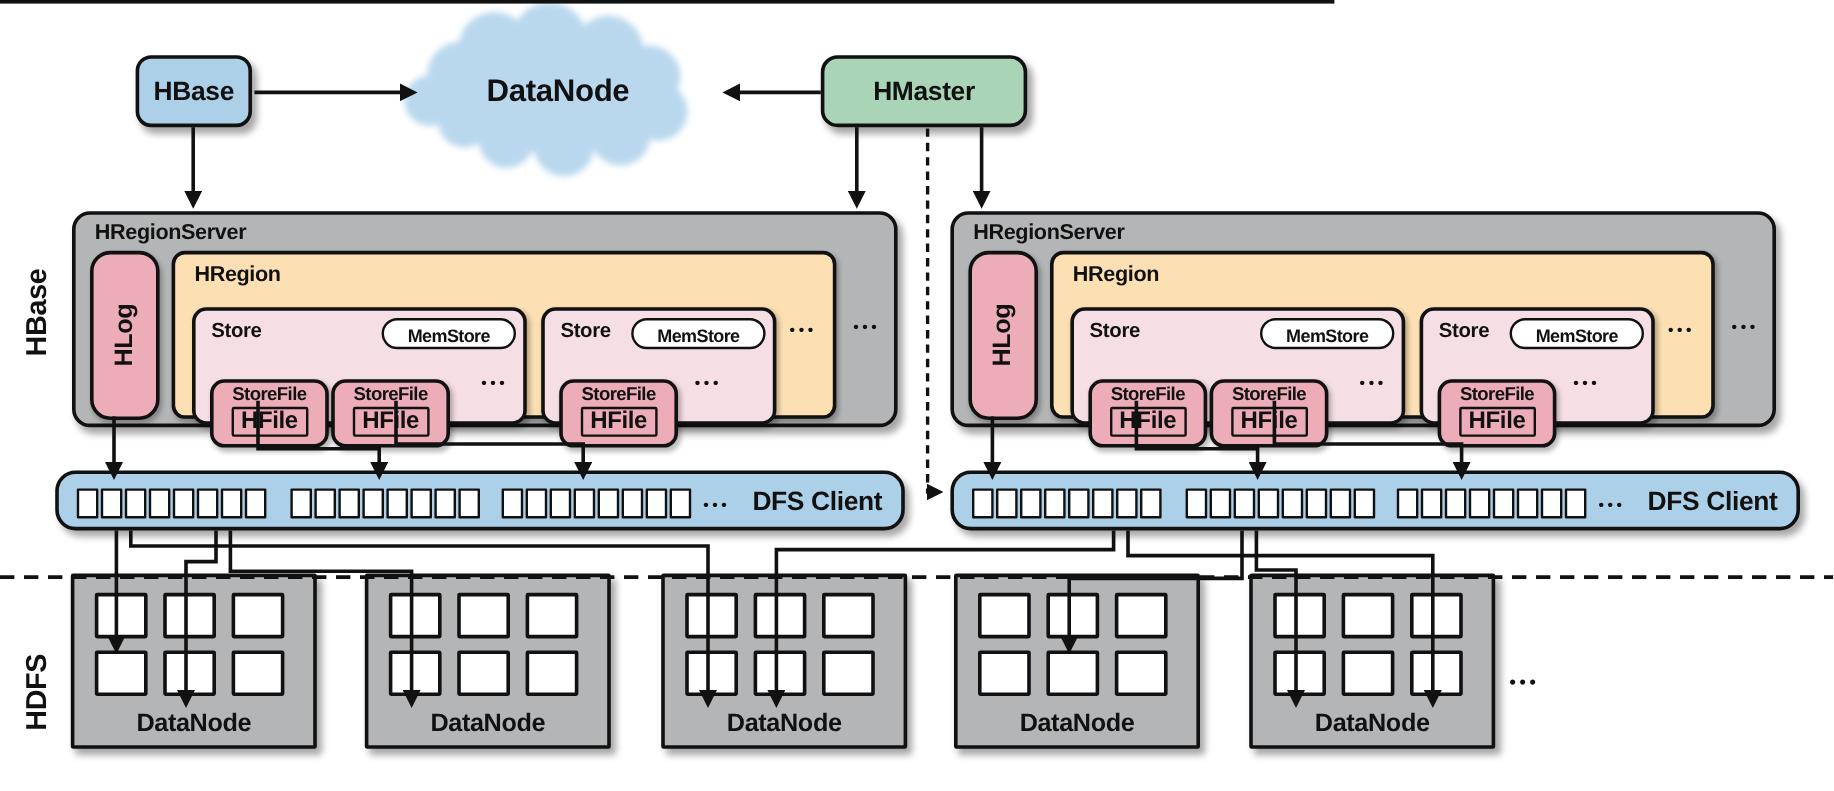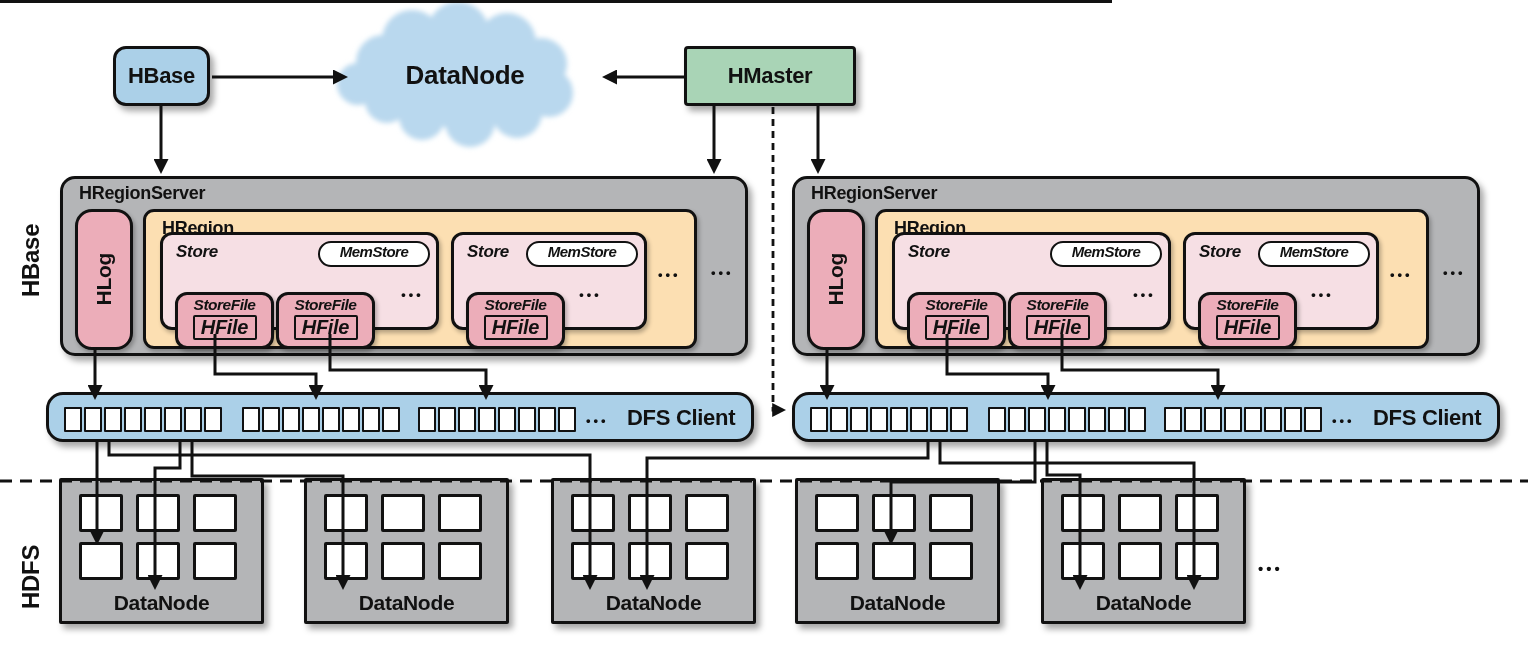--- a/index.html
+++ b/index.html
@@ -13,45 +13,45 @@
   #box-layer{position:absolute;left:0;top:0;width:1528px;height:659px;z-index:10;}
   #line-layer{z-index:30;pointer-events:none;}
   .topline{position:absolute;left:0;top:0;width:1112px;height:3px;background:var(--ink);z-index:20;}
 
   .box{position:absolute;box-sizing:border-box;border:3px solid var(--ink);}
   .shadow{box-shadow:4px 5px 6px rgba(0,0,0,0.35);}
   .shadow-sm{box-shadow:2px 3px 4px rgba(0,0,0,0.28);}
 
   .client{left:113px;top:46px;width:97px;height:60px;background:var(--blue);border-radius:13px;
           display:flex;align-items:center;justify-content:center;font-size:22px;font-weight:bold;}
-  .hmaster{left:684px;top:46px;width:172px;height:60px;background:var(--green);border-radius:4px;
+  .hmaster{left:684px;top:46px;width:172px;height:60px;background:var(--green);border-radius:14px;
           display:flex;align-items:center;justify-content:center;font-size:22px;font-weight:bold;}
   .zk-text{position:absolute;left:375px;top:60px;width:180px;text-align:center;
           font-size:26px;font-weight:bold;z-index:12;}
 
   .vlabel{position:absolute;display:flex;align-items:center;justify-content:center;
           writing-mode:vertical-rl;transform:rotate(180deg);
           font-weight:bold;font-size:24px;}
   .hbase-label{left:8px;top:215px;width:46px;height:90px;}
   .hdfs-label{left:8px;top:532px;width:46px;height:90px;}
 
   .hrs{top:176px;width:688px;height:180px;background:var(--gray);border-radius:15px;}
   .boxtitle{position:absolute;left:16px;top:4px;font-size:18px;font-weight:bold;}
   .hlog{position:absolute;left:12px;top:30px;width:58px;height:141px;background:var(--pink);
         border-radius:17px;border:3px solid var(--ink);box-sizing:border-box;
         display:flex;align-items:center;justify-content:center;}
   .hlog .vtext{writing-mode:vertical-rl;transform:rotate(180deg);font-size:21px;font-weight:bold;}
   .hregion{position:absolute;left:80px;top:30px;width:554px;height:140px;background:var(--orange);
         border-radius:11px;border:3px solid var(--ink);box-sizing:border-box;}
-  .store{position:absolute;top:20px;height:98px;background:var(--storepink);
-        border-radius:12px;border:3px solid var(--ink);box-sizing:border-box;font-style:italic;}
+  .store{position:absolute;top:44px;height:98px;background:var(--storepink);
+        border-radius:12px;border:3px solid var(--ink);box-sizing:border-box;}
   .storetitle{position:absolute;left:13px;top:7px;font-size:17px;font-weight:bold;}
   .memstore{position:absolute;right:6px;top:6px;width:112px;height:26px;background:#fff;
         border:2.5px solid var(--ink);border-radius:14px;box-sizing:border-box;
-        display:flex;align-items:flex-start;justify-content:center;font-size:15px;font-weight:bold;letter-spacing:-0.5px;}
+        display:flex;align-items:flex-end;justify-content:center;font-size:15px;font-weight:bold;letter-spacing:-0.5px;}
   .storefile{position:absolute;top:34px;width:99px;height:57px;background:var(--pink);
         border-radius:12px;border:3px solid var(--ink);box-sizing:border-box;text-align:center;margin-top:23px;}
   .storefile .sflabel{display:block;font-size:15.5px;font-weight:bold;margin-top:1px;letter-spacing:-0.5px;}
   .hfile{margin:1px auto 0;width:64px;height:25px;background:var(--pink);
         border:2.5px solid var(--ink);border-radius:2px;box-sizing:border-box;
         font-size:20px;font-weight:bold;line-height:20px;}
   .dots{position:absolute;font-size:13px;font-weight:bold;letter-spacing:3px;white-space:nowrap;}
 
   .dfsbar{top:392px;width:708px;height:50px;background:var(--blue);border-radius:17px;}
   .sqgroup{position:absolute;top:12px;display:flex;gap:2px;}

